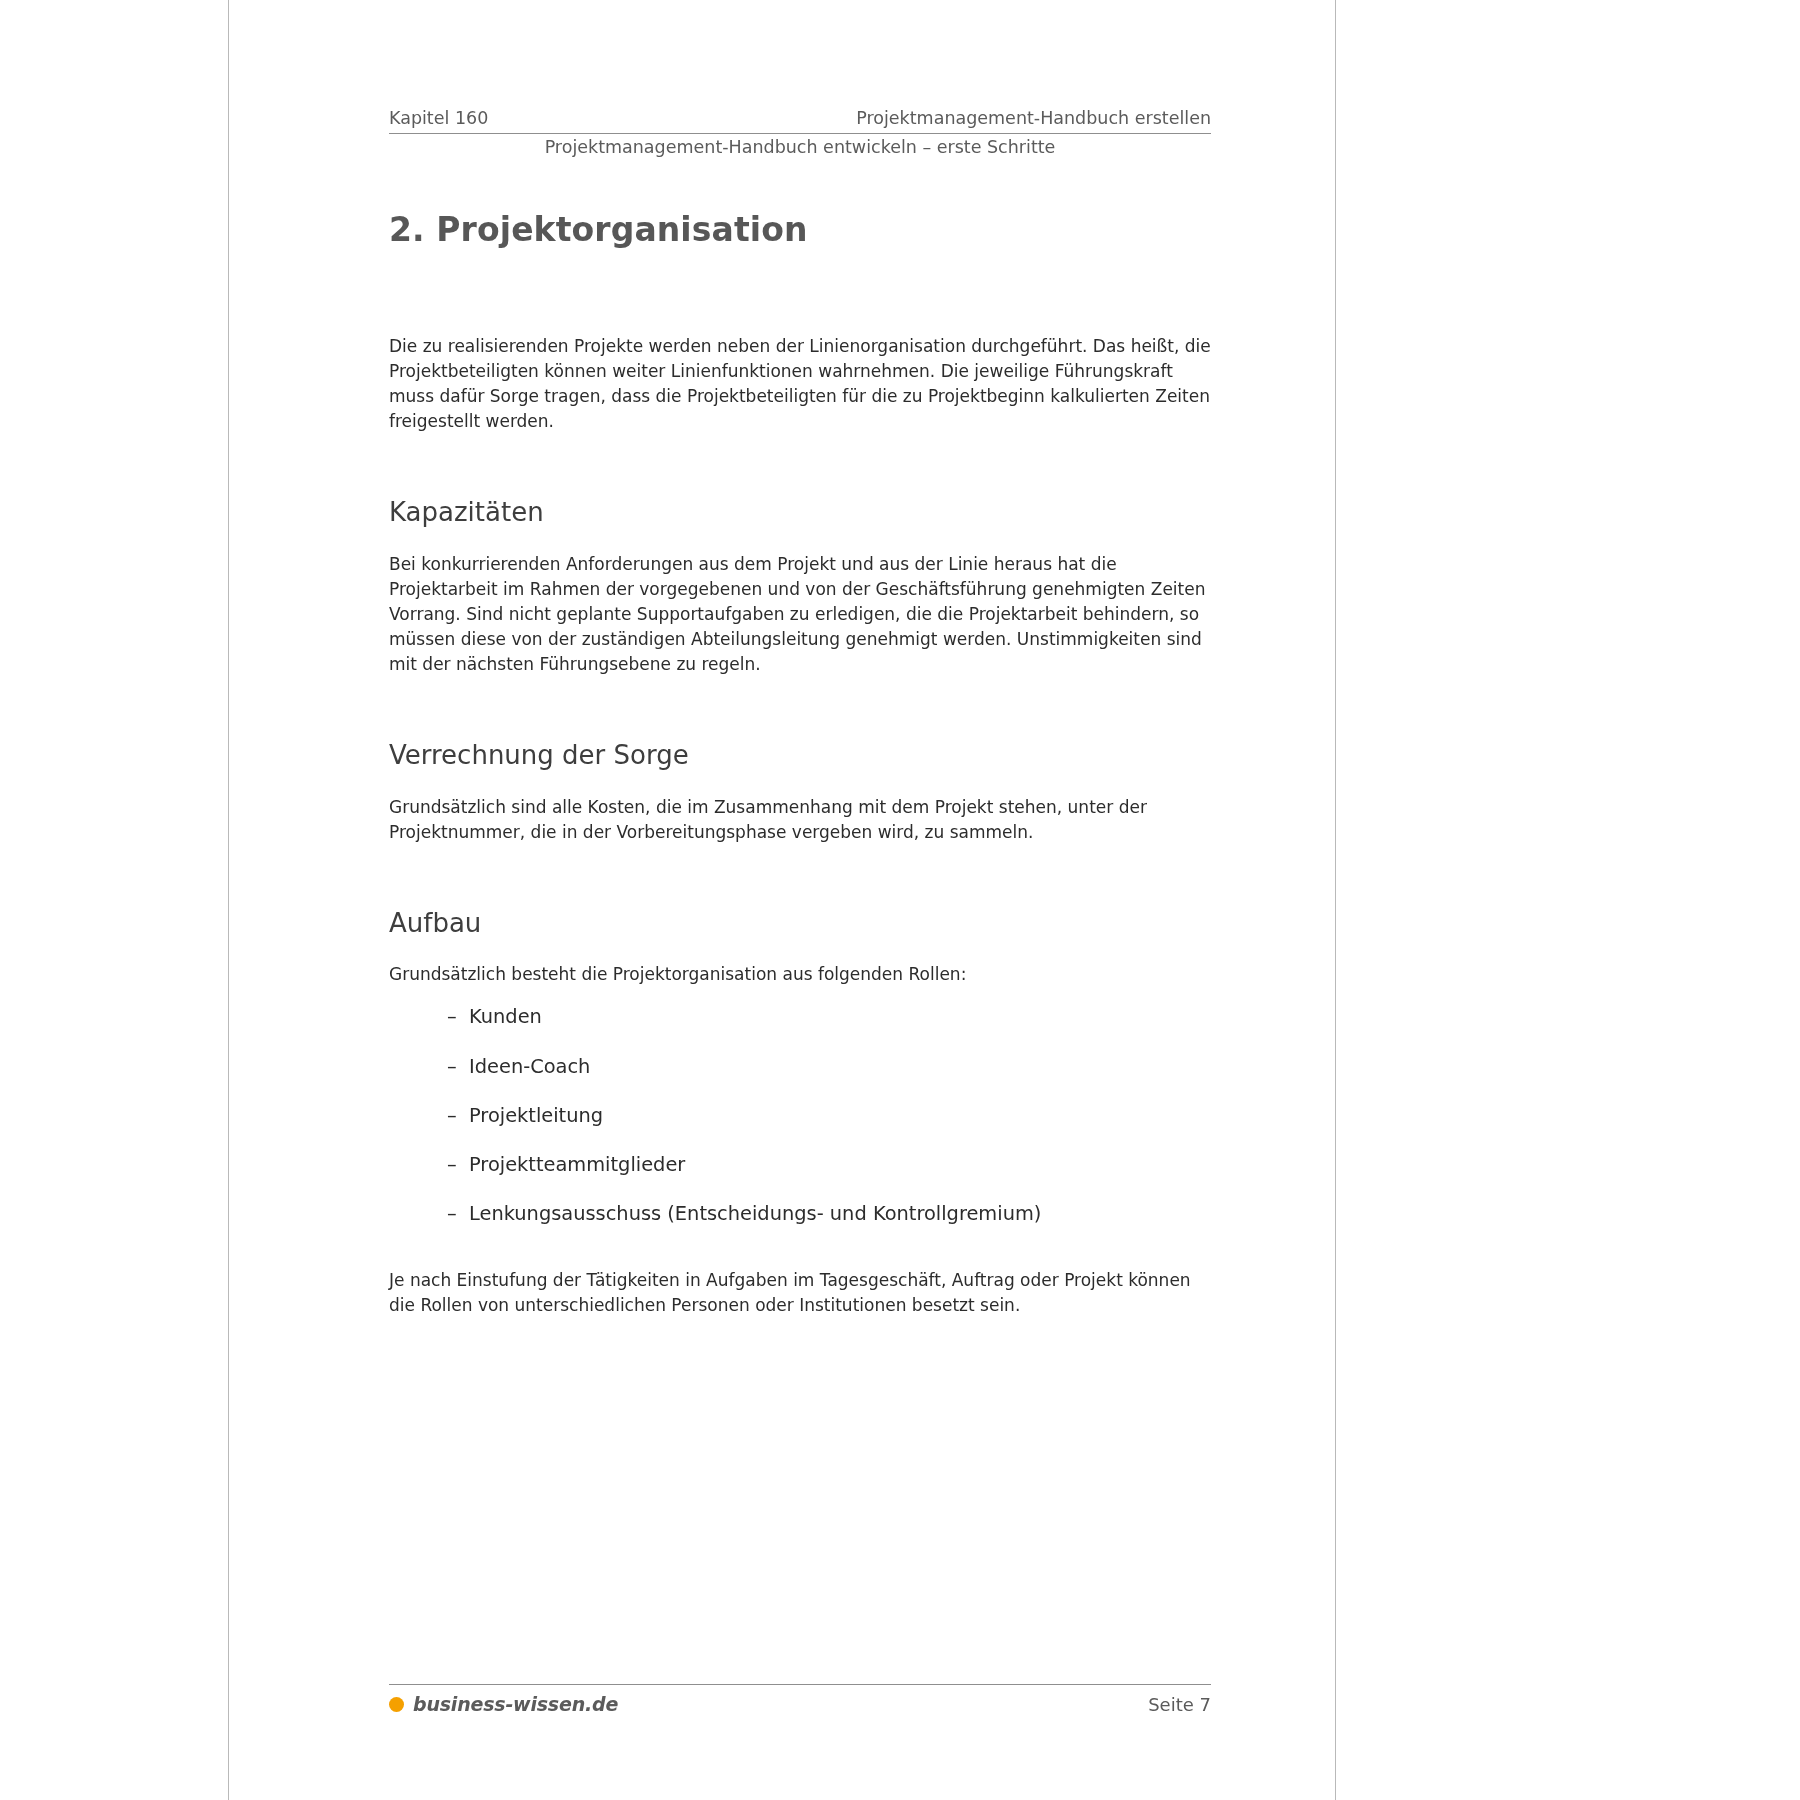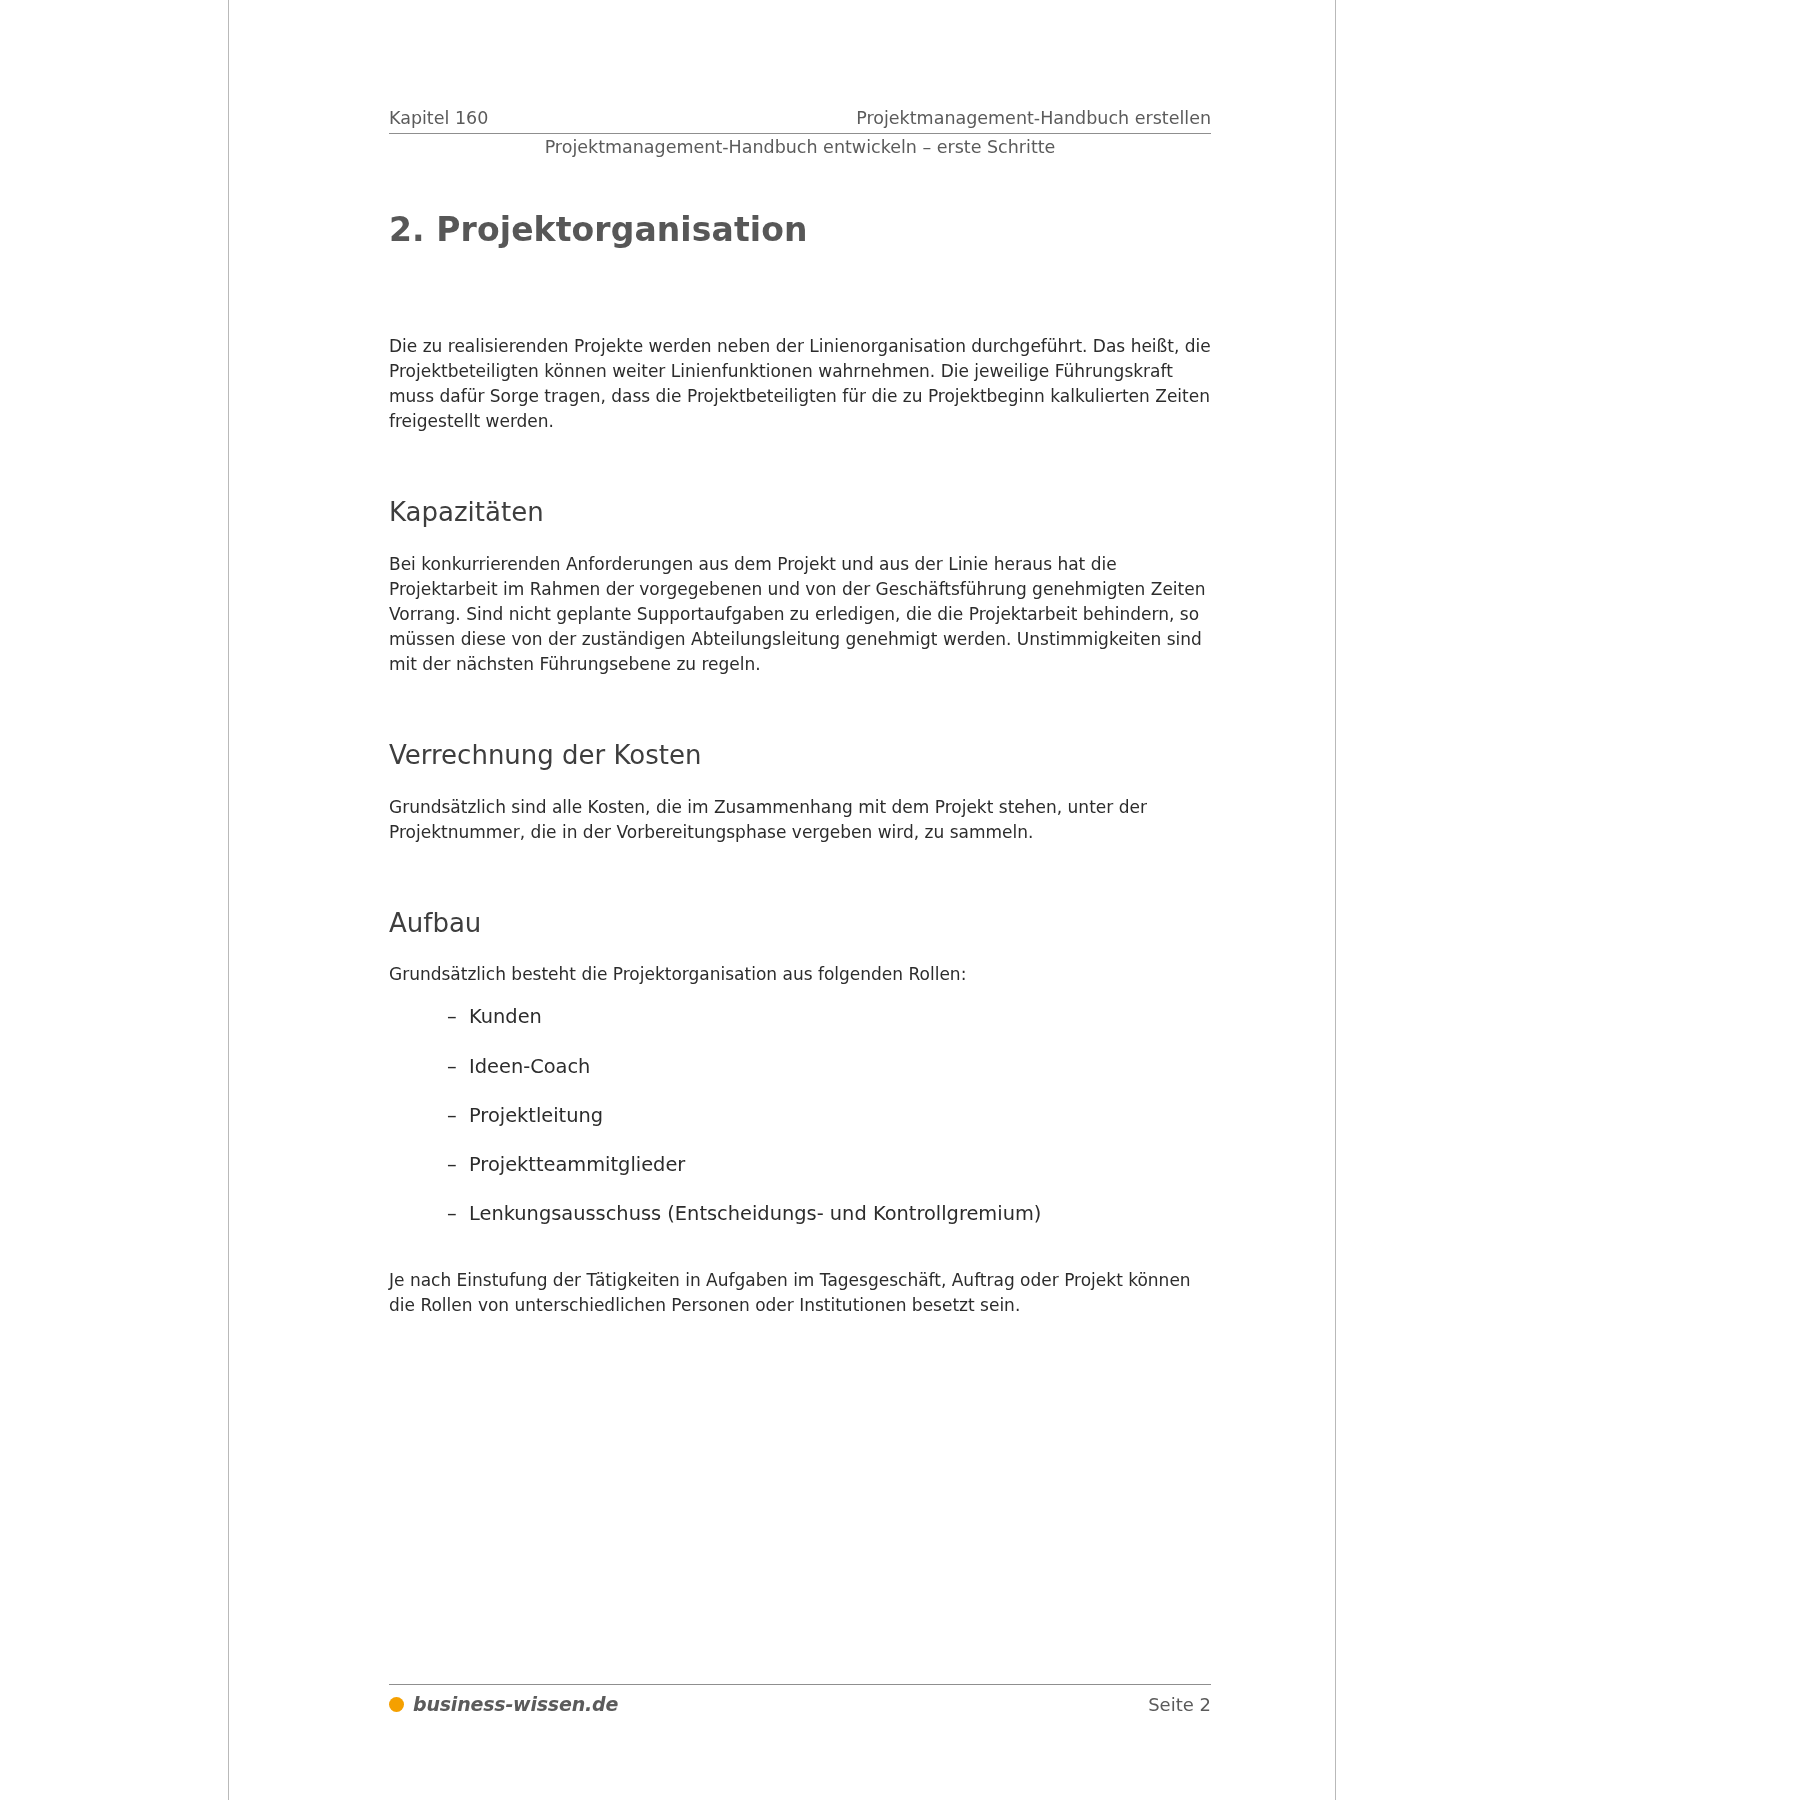--- a/index.html
+++ b/index.html
@@ -217,21 +217,21 @@
 
         <div class="section">
           <h2 class="section-heading">Kapazitäten</h2>
           <div class="sp-head-gap"></div>
           <p class="section-body">Bei konkurrierenden Anforderungen aus dem Projekt und aus der Linie heraus hat die Projektarbeit im Rahmen der vorgegebenen und von der Geschäftsführung genehmigten Zeiten Vorrang. Sind nicht geplante Supportaufgaben zu erledigen, die die Projektarbeit behindern, so müssen diese von der zuständigen Abteilungsleitung genehmigt werden. Unstimmigkeiten sind mit der nächsten Führungsebene zu regeln.</p>
         </div>
 
         <div class="sp-section-gap"></div>
 
         <div class="section">
-          <h2 class="section-heading">Verrechnung der Kosten</h2>
+          <h2 class="section-heading">Verrechnung der Sorge</h2>
           <div class="sp-head-gap"></div>
           <p class="section-body">Grundsätzlich sind alle Kosten, die im Zusammenhang mit dem Projekt stehen, unter der Projektnummer, die in der Vorbereitungsphase vergeben wird, zu sammeln.</p>
         </div>
 
         <div class="sp-section-gap"></div>
 
         <div class="section">
           <h2 class="section-heading">Aufbau</h2>
           <div class="sp-head-gap"></div>
           <p class="section-body">Grundsätzlich besteht die Projektorganisation aus folgenden Rollen:</p>
@@ -266,18 +266,18 @@
 
         <p class="section-body">Je nach Einstufung der Tätigkeiten in Aufgaben im Tagesgeschäft, Auftrag oder Projekt können die Rollen von unterschiedlichen Personen oder Institutionen besetzt sein.</p>
 
       </div>
 
       <div class="page-footer">
         <div class="brand">
           <span class="brand-dot" style="background: rgb(245, 160, 0);"></span>
           <span class="brand-name">business-wissen.de</span>
         </div>
-        <div class="page-number">Seite 2</div>
+        <div class="page-number">Seite 7</div>
       </div>
 
     </div>
   </div>
 </div>
 
 </body></html>

